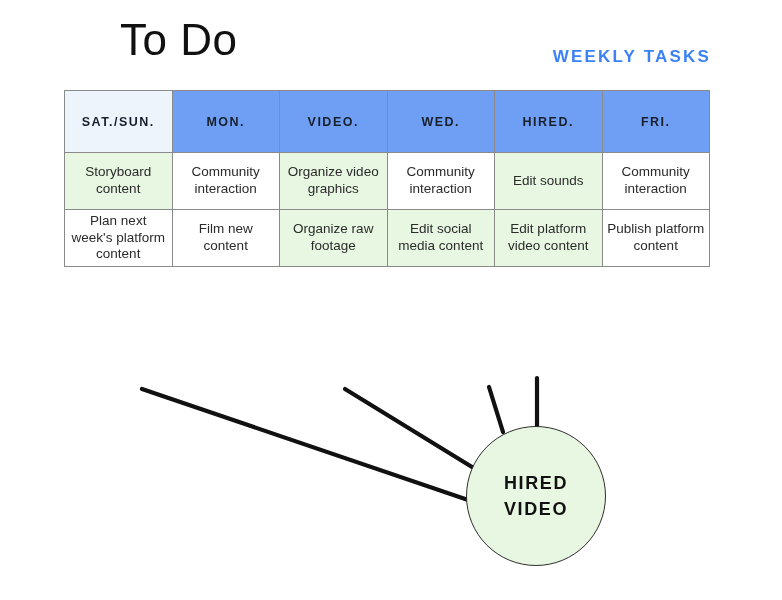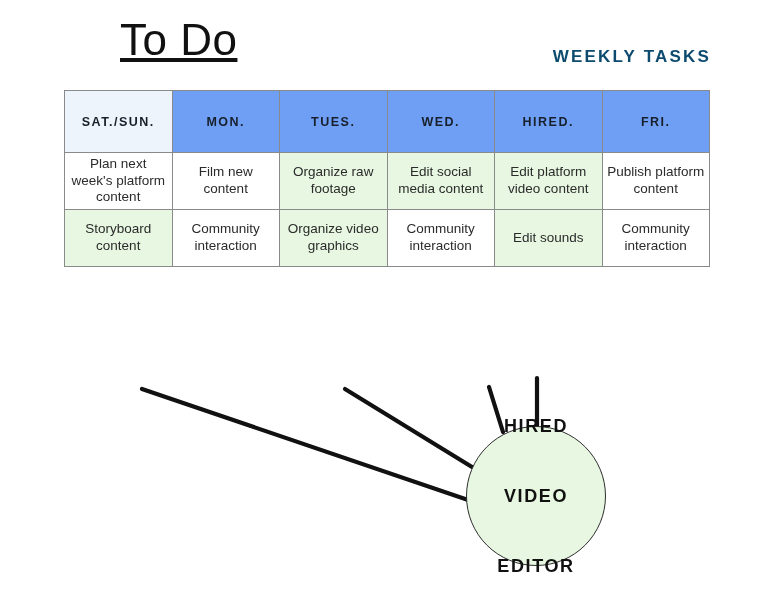--- a/index.html
+++ b/index.html
@@ -20,31 +20,30 @@
   #page-title {
     position: absolute;
     left: 120px;
     top: 18px;
     font-family: "Liberation Sans", sans-serif;
     font-size: 44px;
     font-weight: 400;
     letter-spacing: 0.5px;
     color: #111111;
     line-height: 1;
-    text-decoration: underline;
   }
   #subtitle {
     position: absolute;
     right: 71px;
     top: 48px;
     font-family: "Liberation Sans", sans-serif;
     font-size: 17px;
     font-weight: bold;
     letter-spacing: 2.2px;
-    color: #0c4a6e;
+    color: #3b82f6;
     line-height: 1;
   }
 
   
   #task-table {
     position: absolute;
     left: 64px;
     top: 90px;
     width: 646px;
     border-collapse: collapse;
@@ -105,65 +104,63 @@
     display: flex;
     flex-direction: column;
     align-items: center;
     justify-content: center;
     font-family: "Liberation Sans", sans-serif;
     font-size: 18px;
     font-weight: bold;
     letter-spacing: 1.6px;
     color: #111111;
     line-height: 1.45;
-    gap: 44px;
   }
 </style>
 </head>
 <body>
 
 <div id="page-title">To Do</div>
 
 <div id="subtitle">WEEKLY TASKS</div>
 
 <table id="task-table">
   <thead>
     <tr>
       <th class="first-col">SAT./SUN.</th>
       <th>MON.</th>
-      <th>TUES.</th>
+      <th>VIDEO.</th>
       <th>WED.</th>
       <th>HIRED.</th>
       <th>FRI.</th>
     </tr>
   </thead>
   <tbody>
     <tr>
+      <td class="hl">Storyboard content</td>
+      <td>Community interaction</td>
+      <td class="hl">Organize video graphics</td>
+      <td>Community interaction</td>
+      <td class="hl">Edit sounds</td>
+      <td>Community interaction</td>
+    </tr>
+    <tr>
       <td>Plan next week's platform content</td>
       <td>Film new content</td>
       <td class="hl">Organize raw footage</td>
       <td class="hl">Edit social media content</td>
       <td class="hl">Edit platform video content</td>
       <td>Publish platform content</td>
-    </tr>
-    <tr>
-      <td class="hl">Storyboard content</td>
-      <td>Community interaction</td>
-      <td class="hl">Organize video graphics</td>
-      <td>Community interaction</td>
-      <td class="hl">Edit sounds</td>
-      <td>Community interaction</td>
     </tr>
   </tbody>
 </table>
 
 <svg id="diagram" viewBox="0 0 782 600" xmlns="http://www.w3.org/2000/svg">
   <line x1="142" y1="389" x2="474" y2="502" stroke="#111111" stroke-width="4.2" stroke-linecap="round"></line>
   <line x1="345" y1="389" x2="472" y2="467" stroke="#111111" stroke-width="4.2" stroke-linecap="round"></line>
   <line x1="489" y1="387" x2="503" y2="432" stroke="#111111" stroke-width="4.2" stroke-linecap="round"></line>
   <line x1="537" y1="378" x2="537" y2="427" stroke="#111111" stroke-width="4.2" stroke-linecap="round"></line>
 </svg>
 
 <div id="hired-node">
   <span>HIRED</span>
   <span>VIDEO</span>
-  <span>EDITOR</span>
 </div>
 
 </body></html>

